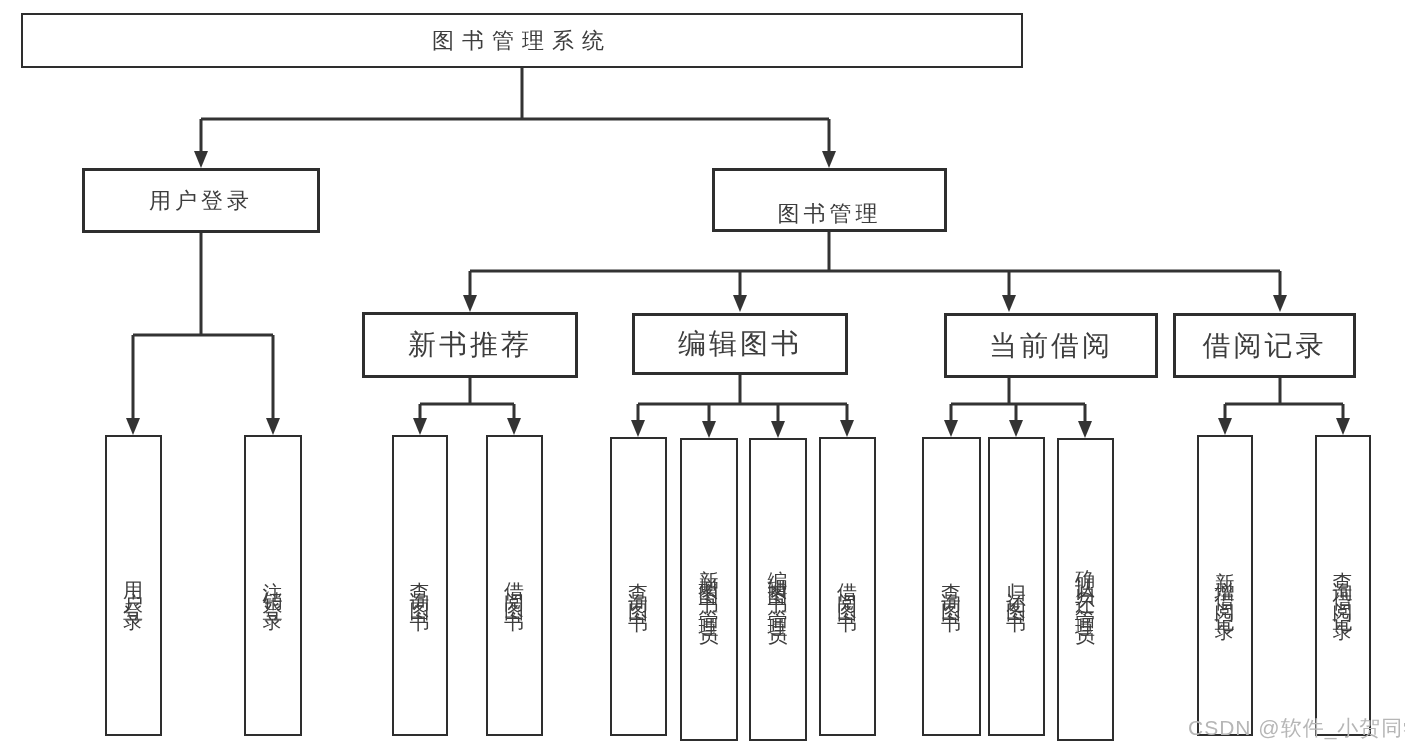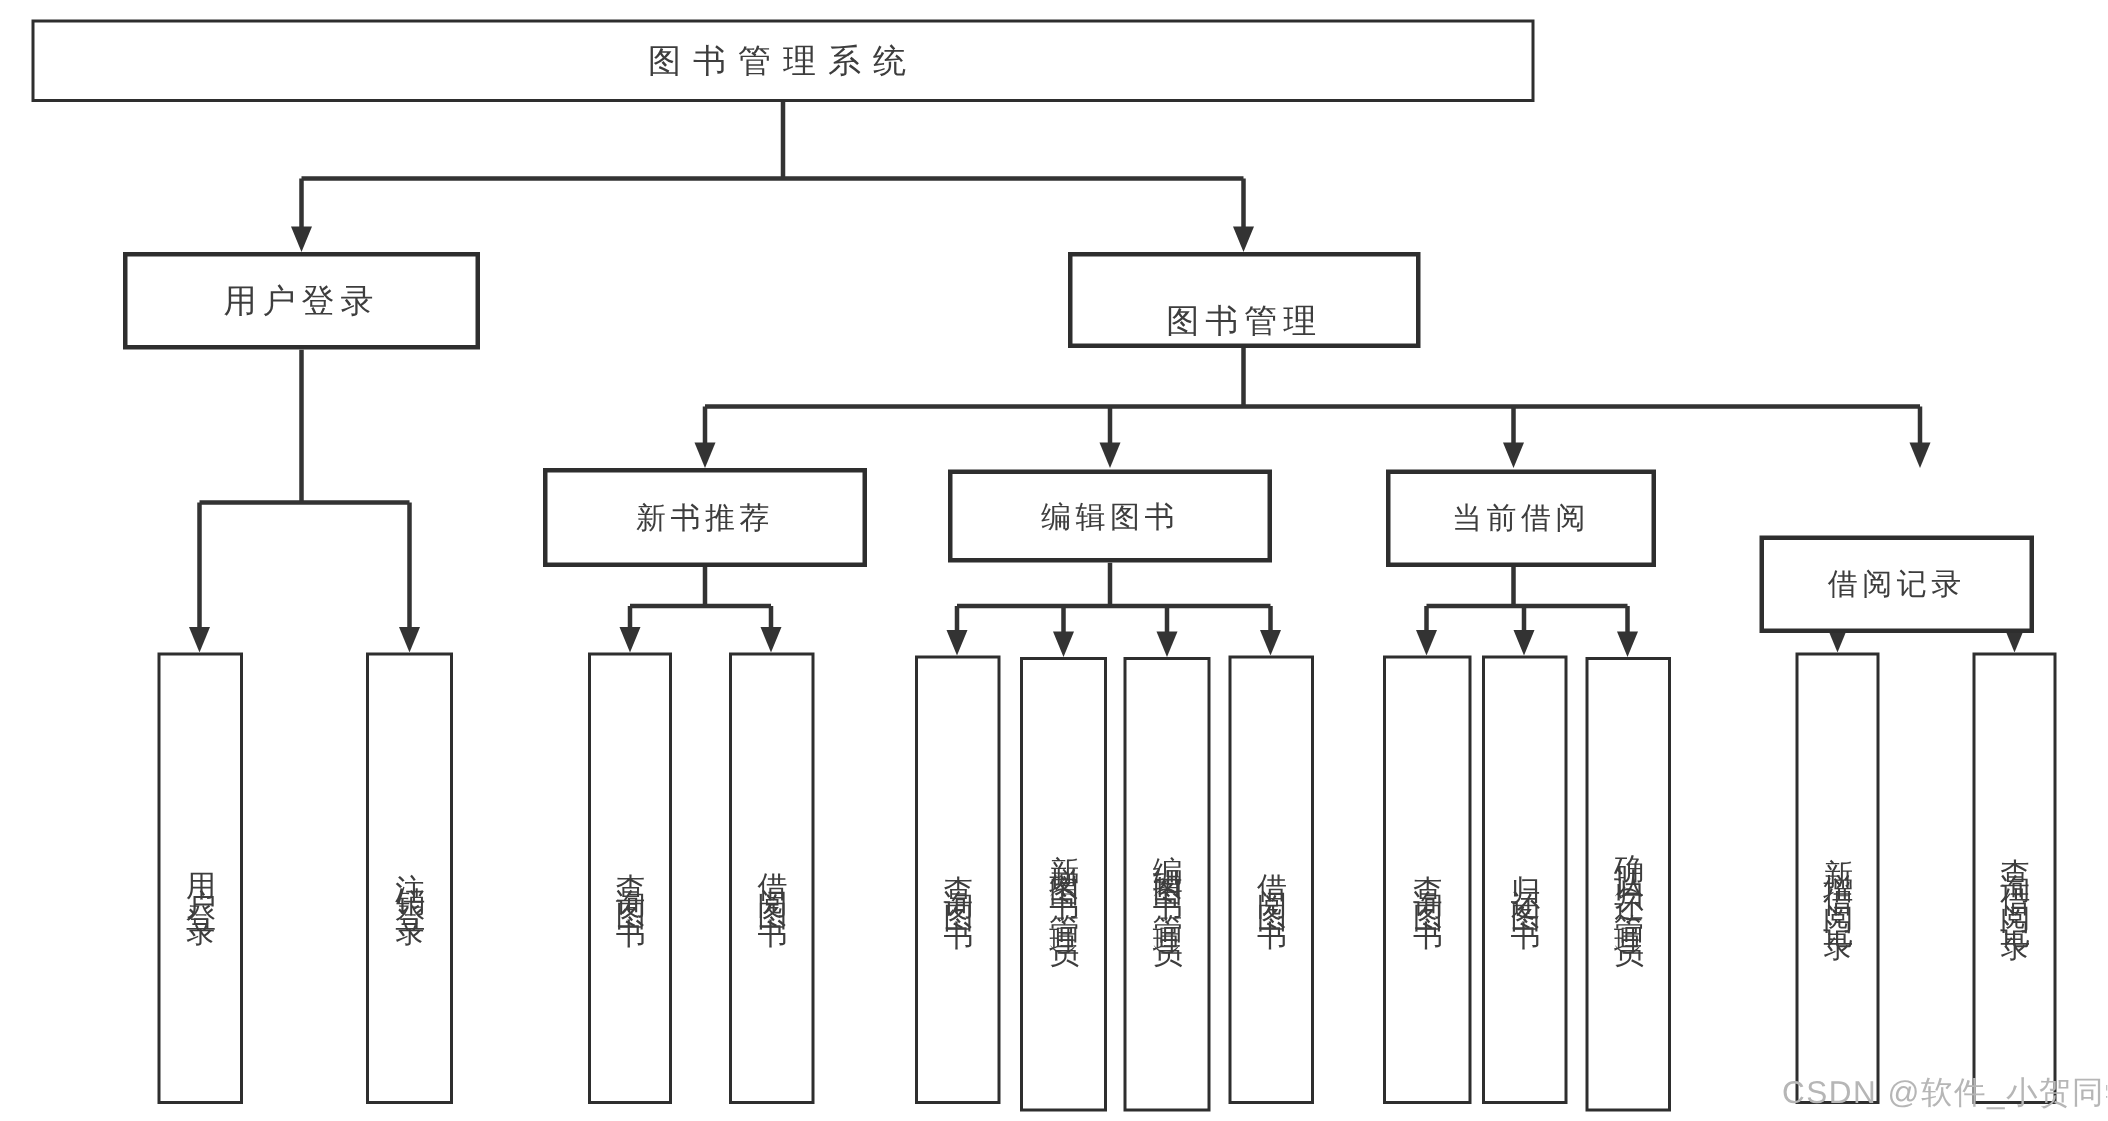--- a/index.html
+++ b/index.html
@@ -9,21 +9,21 @@
     font-family:"Liberation Sans", sans-serif;
   }
   .box {
     position:absolute; box-sizing:border-box;
     background:#ffffff; border:3px solid #2e2e2e;
     display:flex; align-items:center; justify-content:center;
     color:#3d3d3d; z-index:2;
   }
   .root { border-width:2px; font-size:22px; letter-spacing:8px; }
   .l1   { font-size:22px; letter-spacing:4px; }
-  .l2   { font-size:20px; letter-spacing:3px; }
+  .l2   { font-size:28px; letter-spacing:3px; }
   .leaf { border-width:2.5px; }
   .leaf span {
     writing-mode:vertical-rl; text-orientation:mixed;
     font-size:20px; letter-spacing:10px; line-height:1;
     white-space:nowrap;
   }
   .leaf.tall span { letter-spacing:8px; }
   svg.connectors { position:absolute; left:0; top:0; z-index:1; }
   svg.connectors path { stroke:#333333; stroke-width:3; fill:none; }
   svg.connectors polygon { fill:#333333; stroke:none; }
@@ -90,24 +90,24 @@
   <div class="box l1" style="left:712px; top:168px; width:235px; height:64px;align-items:flex-end;">
     <span>图书管理</span>
   </div>
 
   <div class="box l2" style="left:362px; top:312px; width:216px; height:66px;">
     <span>新书推荐</span>
   </div>
   <div class="box l2" style="left:632px; top:313px; width:216px; height:62px;">
     <span>编辑图书</span>
   </div>
-  <div class="box l2" style="left:924px; top:313px; width:180px; height:65px;">
+  <div class="box l2" style="left:944px; top:313px; width:214px; height:65px;">
     <span>当前借阅</span>
   </div>
-  <div class="box l2" style="left:1173px; top:313px; width:183px; height:65px;margin-top:44px;">
+  <div class="box l2" style="left:1173px; top:313px; width:183px; height:65px;">
     <span>借阅记录</span>
   </div>
 
   <div class="box leaf" style="left:105px; top:435px; width:57px; height:301px;">
     <span>用户登录</span>
   </div>
   <div class="box leaf" style="left:244px; top:435px; width:58px; height:301px;">
     <span>注销登录</span>
   </div>
 

